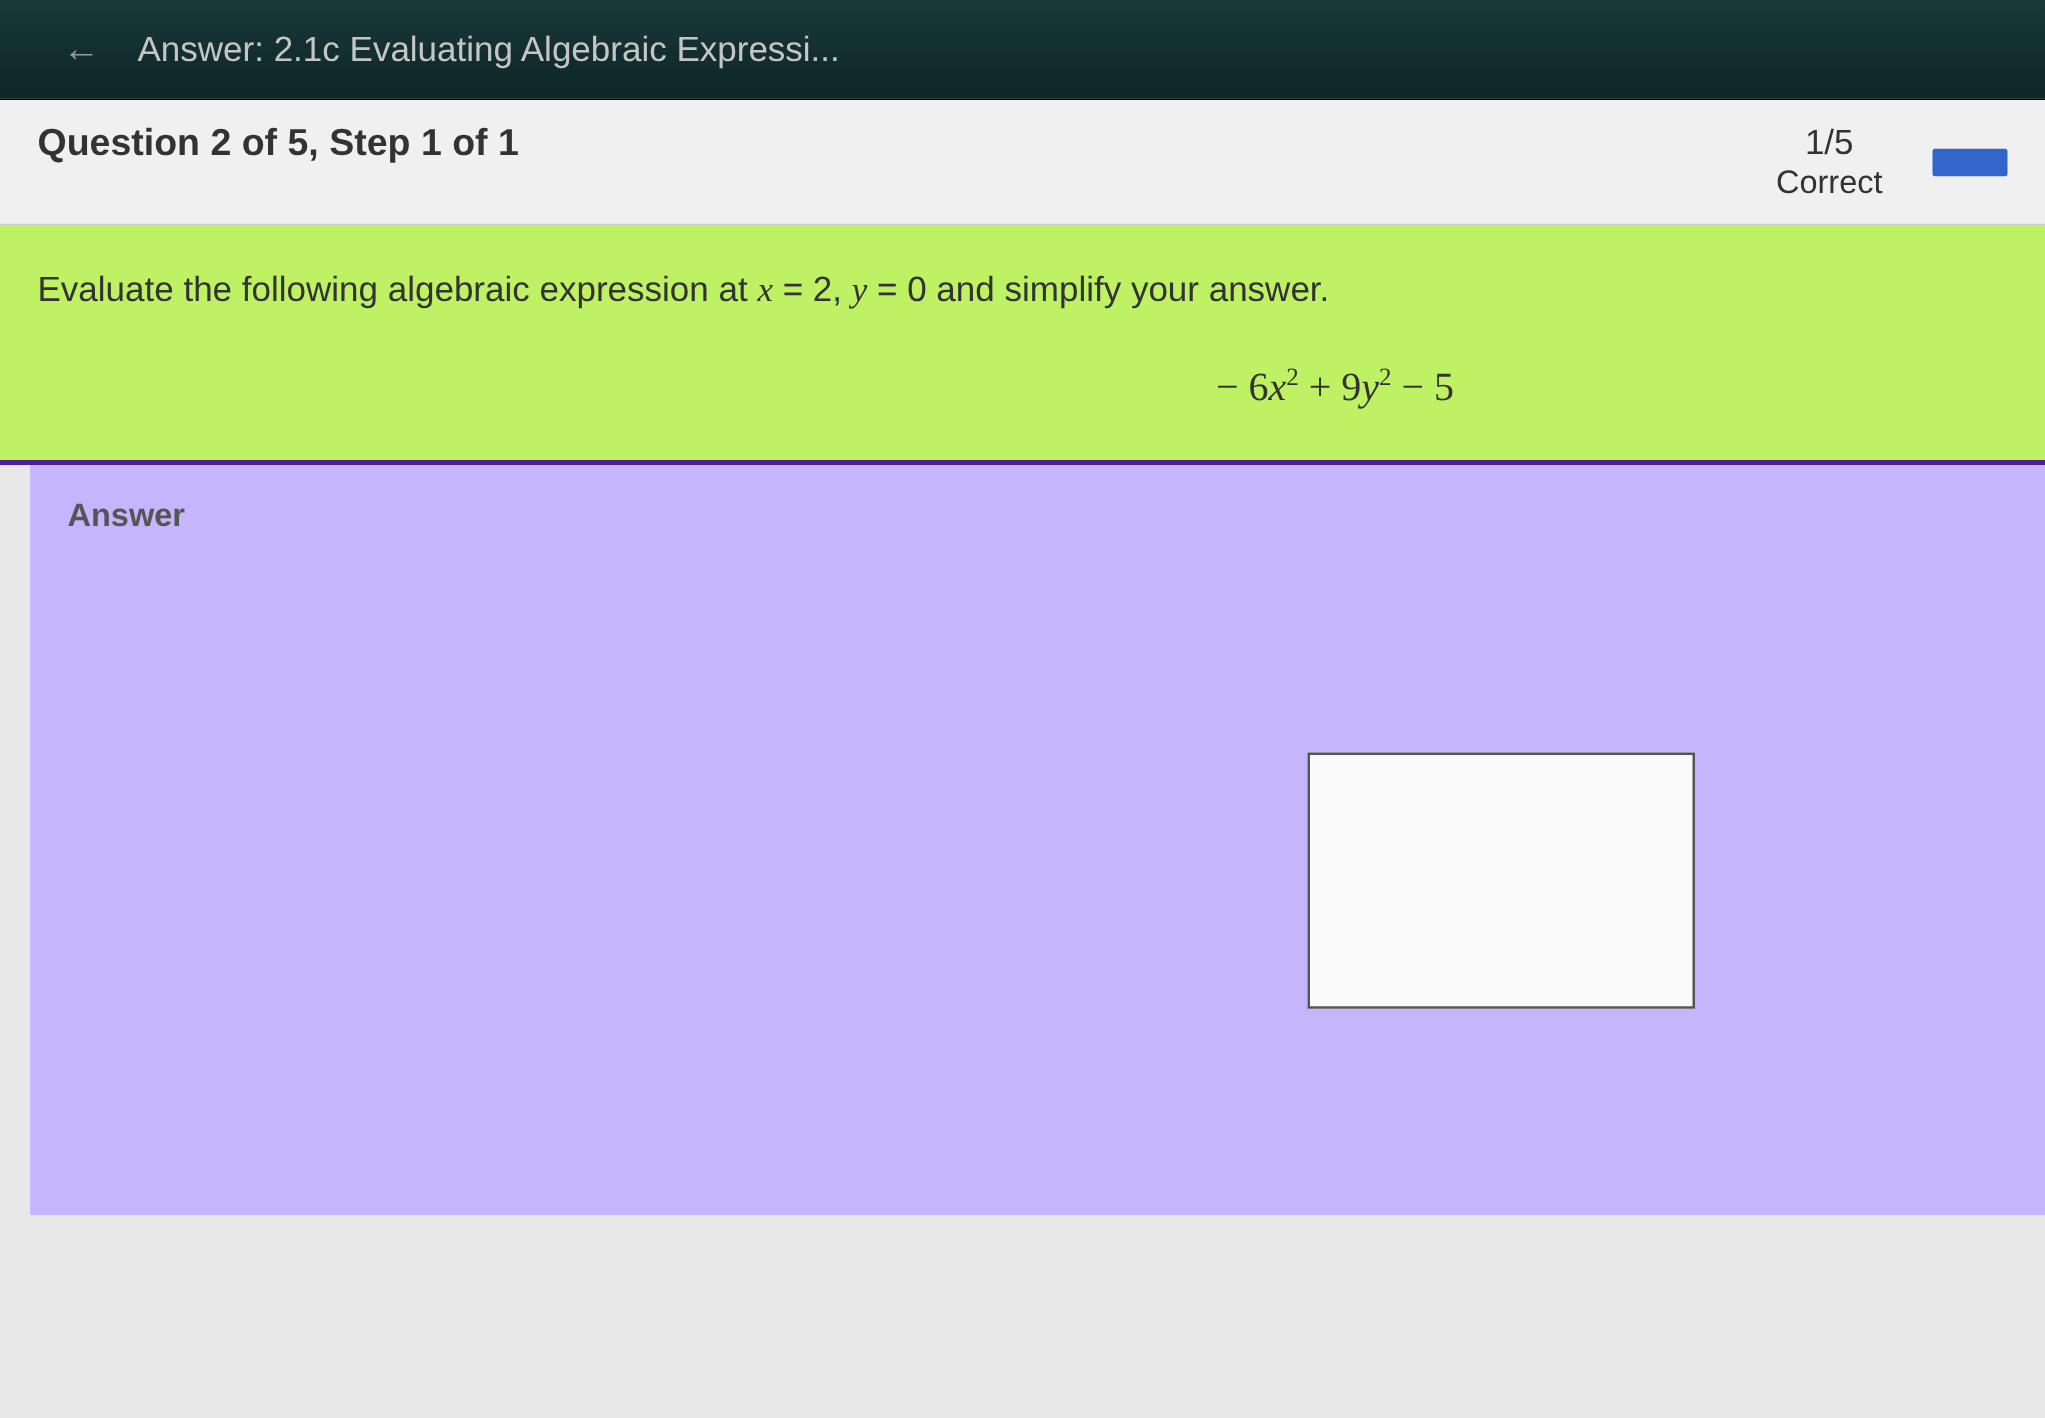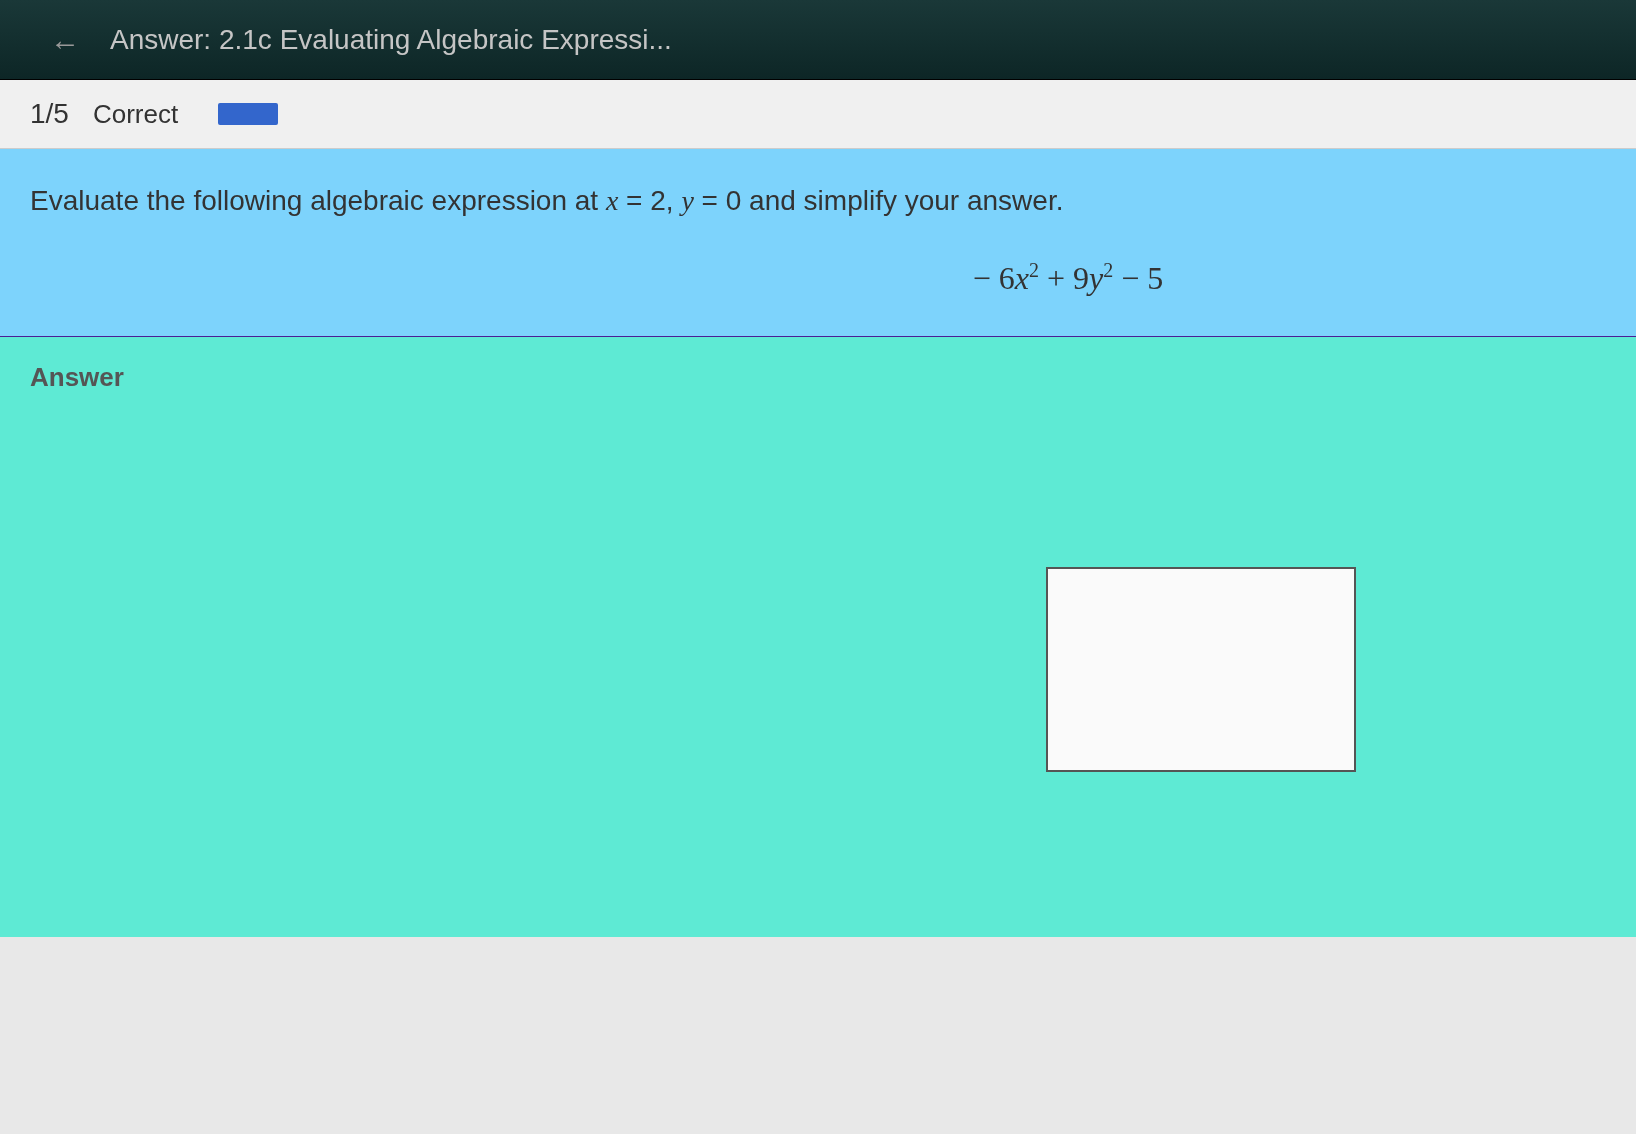--- a/index.html
+++ b/index.html
@@ -62,23 +62,22 @@
     
     .score-section {
       text-align: center;
       display: flex;
       align-items: center;
       gap: 40px;
     }
     
     .score-text {
       display: flex;
-      flex-direction: row;
+      flex-direction: column;
       align-items: center;
-      gap: 24px;
     }
     
     .score-fraction {
       font-size: 28px;
       color: #333;
     }
     
     .correct-label {
       font-size: 26px;
       color: #333;
@@ -86,23 +85,23 @@
     }
     
     .progress-bar {
       width: 60px;
       height: 22px;
       background: #3366cc;
       border-radius: 2px;
     }
     
     .question-body {
-      background: #7dd3fc;
+      background: #bef264;
       padding: 30px 30px 40px 30px;
-      border-bottom: 1px solid #4c1d95;
+      border-bottom: 4px solid #4c1d95;
     }
     
     .question-text {
       font-size: 28px;
       color: #333;
       line-height: 1.6;
     }
     
     .math-var {
       font-style: italic;
@@ -116,24 +115,25 @@
       color: #333;
       margin-top: 35px;
       padding-left: 500px;
     }
     
     .expression sup {
       font-size: 20px;
     }
     
     .answer-section {
-      background: #5eead4;
+      background: #c4b5fd;
       padding: 25px 30px;
       min-height: 600px;
       position: relative;
+      margin-left: 24px;
     }
     
     .answer-label {
       font-weight: bold;
       font-size: 26px;
       color: #555;
     }
     
     .answer-input {
       position: absolute;
@@ -152,20 +152,21 @@
 <body>
 
 <div class="top-bar">
   <div class="save-exit">
     <span class="back-arrow">←</span>
   </div>
   <div class="lesson-title">Answer: 2.1c Evaluating Algebraic Expressi...</div>
 </div>
 
 <div class="question-header">
+  <div class="question-label">Question 2 of 5, Step 1 of 1</div>
   <div class="score-section">
     <div class="score-text">
       <div class="score-fraction">1/5</div>
       <div class="correct-label">Correct</div>
     </div>
     <div class="progress-bar"></div>
   </div>
 </div>
 
 <div class="question-body">

